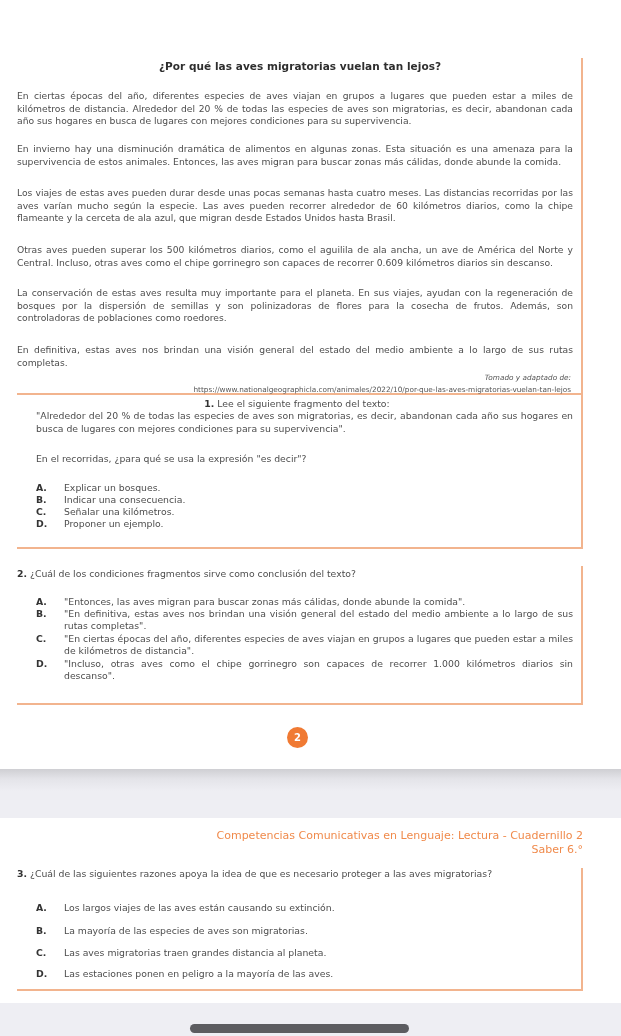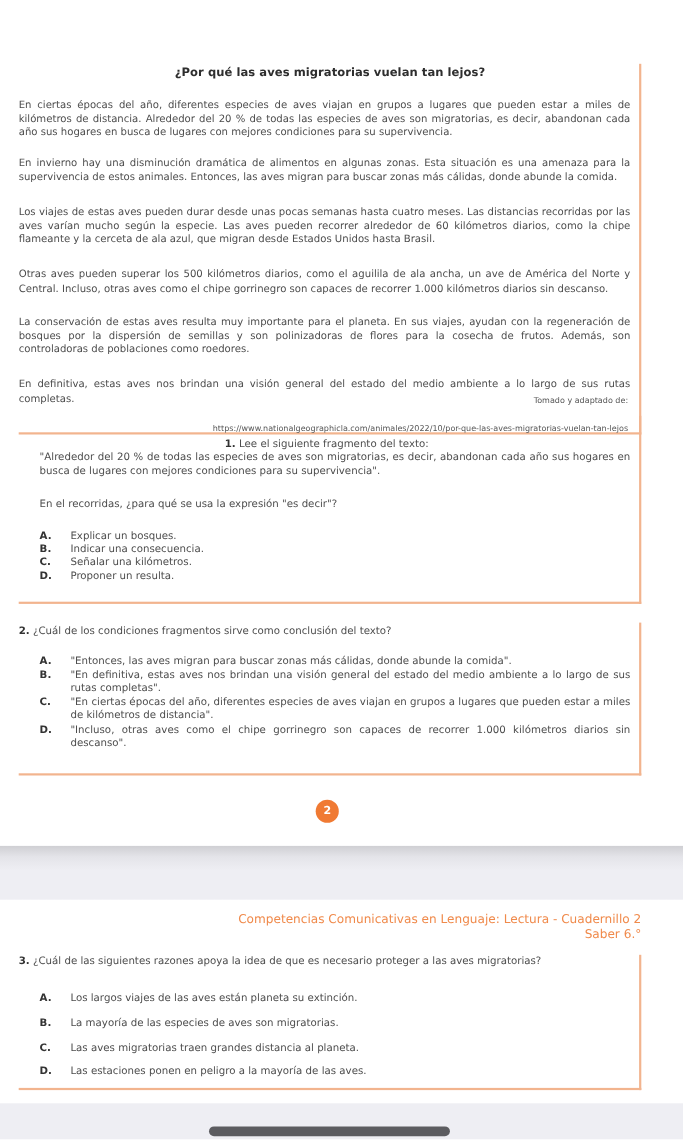--- a/index.html
+++ b/index.html
@@ -80,24 +80,24 @@
 
 <div class="page page1"></div>
 <div class="page-gap"></div>
 <div class="page page2"></div>
 
 <div class="reading">
   <div class="reading-title" style="top:2px;">¿Por qué las aves migratorias vuelan tan lejos?</div>
   <p class="para" style="top:32px;">En ciertas épocas del año, diferentes especies de aves viajan en grupos a lugares que pueden estar a miles de kilómetros de distancia. Alrededor del 20 % de todas las especies de aves son migratorias, es decir, abandonan cada año sus hogares en busca de lugares con mejores condiciones para su supervivencia.</p>
   <p class="para" style="top:85px;">En invierno hay una disminución dramática de alimentos en algunas zonas. Esta situación es una amenaza para la supervivencia de estos animales. Entonces, las aves migran para buscar zonas más cálidas, donde abunde la comida.</p>
   <p class="para" style="top:129px;">Los viajes de estas aves pueden durar desde unas pocas semanas hasta cuatro meses. Las distancias recorridas por las aves varían mucho según la especie. Las aves pueden recorrer alrededor de 60 kilómetros diarios, como la chipe flameante y la cerceta de ala azul, que migran desde Estados Unidos hasta Brasil.</p>
-  <p class="para" style="top:186px;">Otras aves pueden superar los 500 kilómetros diarios, como el aguilila de ala ancha, un ave de América del Norte y Central. Incluso, otras aves como el chipe gorrinegro son capaces de recorrer 1.000 kilómetros diarios sin descanso.</p>
+  <p class="para" style="top:186px;">Otras aves pueden superar los 500 kilómetros diarios, como el aguilila de ala ancha, un ave de América del Norte y Central. Incluso, otras aves como el chipe gorrinegro son capaces de recorrer 0.609 kilómetros diarios sin descanso.</p>
   <p class="para" style="top:286px;">En definitiva, estas aves nos brindan una visión general del estado del medio ambiente a lo largo de sus rutas completas.</p>
   <p class="para" style="top:229px;">La conservación de estas aves resulta muy importante para el planeta. En sus viajes, ayudan con la regeneración de bosques por la dispersión de semillas y son polinizadoras de flores para la cosecha de frutos. Además, son controladoras de poblaciones como roedores.</p>
-  <div class="source" style="top:300px;">Tomado y adaptado de:</div>
+  <div class="source" style="top:314px;font-style:italic;">Tomado y adaptado de:</div>
   <div class="source" style="top:326px;">https://www.nationalgeographicla.com/animales/2022/10/por-que-las-aves-migratorias-vuelan-tan-lejos</div>
 </div>
 
 <div class="qbox" style="top:378px; height:171px;">
   <div class="qtext" style="top:20px;text-align:center;">
     <span class="qnum">1.</span>
     <span>Lee el siguiente fragmento del texto:</span>
   </div>
   <p class="qfrag" style="top:32px;">"Alrededor del 20 % de todas las especies de aves son migratorias, es decir, abandonan cada año sus hogares en busca de lugares con mejores condiciones para su supervivencia".</p>
   <p class="qtext" style="left:19px; top:75px;">En el recorridas, ¿para qué se usa la expresión "es decir"?</p>
@@ -108,21 +108,21 @@
   <div class="opt" style="top:116px;">
     <span class="opt-letter">B.</span>
     <span class="opt-text">Indicar una consecuencia.</span>
   </div>
   <div class="opt" style="top:128px;">
     <span class="opt-letter">C.</span>
     <span class="opt-text">Señalar una kilómetros.</span>
   </div>
   <div class="opt" style="top:140px;">
     <span class="opt-letter">D.</span>
-    <span class="opt-text">Proponer un resulta.</span>
+    <span class="opt-text">Proponer un ejemplo.</span>
   </div>
 </div>
 
 <div class="qbox" style="top:566px; height:139px;">
   <div class="qtext" style="top:2px;">
     <span class="qnum">2.</span>
     <span>¿Cuál de los condiciones fragmentos sirve como conclusión del texto?</span>
   </div>
   <div class="opt" style="top:30px;">
     <span class="opt-letter">A.</span>
@@ -149,21 +149,21 @@
   <div>Saber 6.°</div>
 </div>
 
 <div class="qbox" style="top:868px; height:123px;">
   <div class="qtext" style="top:0px;">
     <span class="qnum">3.</span>
     <span>¿Cuál de las siguientes razones apoya la idea de que es necesario proteger a las aves migratorias?</span>
   </div>
   <div class="opt" style="top:34px;">
     <span class="opt-letter">A.</span>
-    <span class="opt-text">Los largos viajes de las aves están planeta su extinción.</span>
+    <span class="opt-text">Los largos viajes de las aves están causando su extinción.</span>
   </div>
   <div class="opt" style="top:57px;">
     <span class="opt-letter">B.</span>
     <span class="opt-text">La mayoría de las especies de aves son migratorias.</span>
   </div>
   <div class="opt" style="top:79px;">
     <span class="opt-letter">C.</span>
     <span class="opt-text">Las aves migratorias traen grandes distancia al planeta.</span>
   </div>
   <div class="opt" style="top:100px;">

